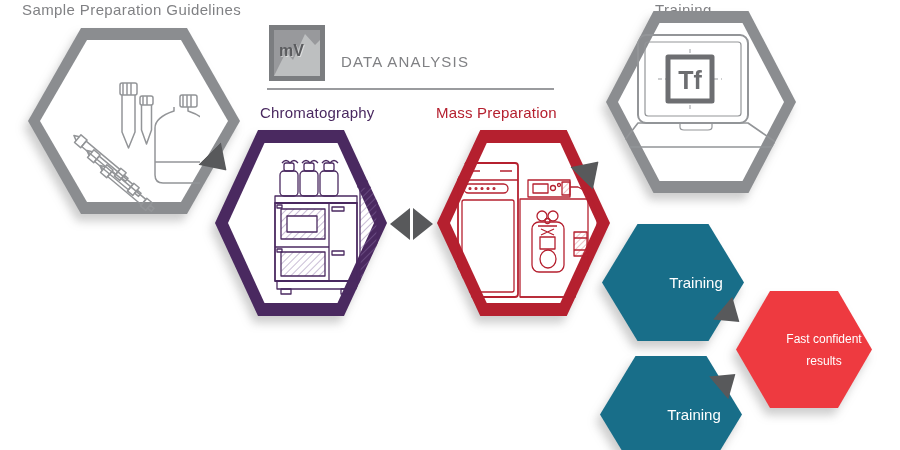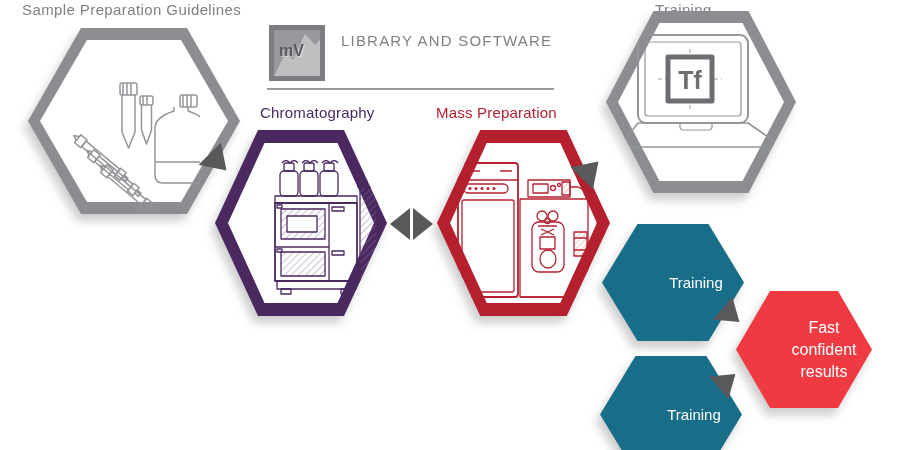--- a/index.html
+++ b/index.html
@@ -14,21 +14,21 @@
   .hex-inner{position:absolute;background:#fff;
        clip-path:polygon(25% 0,75% 0,100% 50%,75% 100%,25% 100%,0 50%);}
   .hex-gray{background:var(--hex_gray);}
   .hex-purple{background:var(--purple);}
   .hex-crimson{background:var(--crimson);}
   .hex-teal{background:var(--teal_fill);}
   .hex-red{background:var(--red_fill);}
   .hex-label{position:absolute;inset:0;display:flex;align-items:center;justify-content:flex-end;
        color:#fff;font-size:15px;text-align:center;}
   .hex-label span{display:block;width:96px;line-height:22px;}
-  .results-label{font-size:16px;}
+  .results-label{font-size:12px;}
 
   
   .tri{position:absolute;background:var(--arrow_gray);
        clip-path:polygon(0 0,100% 50%,0 100%);}
   .tri-left{clip-path:polygon(100% 0,0 50%,100% 100%);}
 
   
   .toplabel{position:absolute;color:var(--text_gray);font-size:15px;letter-spacing:.4px;}
   .libtext{position:absolute;left:341px;top:30px;color:var(--text_gray);font-size:15px;
        letter-spacing:1.2px;line-height:21px;white-space:pre;}
@@ -54,21 +54,21 @@
 
 <div class="toplabel" style="left:22px;top:1px;">Sample Preparation Guidelines</div>
 <div class="toplabel" style="left:655px;top:1px;">Training</div>
 
 <div class="mv">
   <svg viewBox="0 0 46 46">
     <polygon points="0,46 12,22 19,30 31,4 41,15 46,10 46,46" fill="#c3c5c7" opacity="0.85"></polygon>
   </svg>
   <span>mV</span>
 </div>
-<div class="libtext"><span>LIBRARY AND SOFTWARE</span><br></div>
+<div class="libtext"><br><span>DATA ANALYSIS</span></div>
 <div class="divider"></div>
 <div class="stage-label" style="left:260px;color:var(--purple);text-align:right;">Chromatography</div>
 <div class="stage-label" style="left:436px;color:var(--crimson);">Mass Preparation</div>
 
 <div class="hexwrap" style="left:28px;top:28px;width:212px;height:186px;">
   <div class="hex hex-gray">
     <div class="hex-inner" style="inset:12px;"></div>
     <svg class="art art-gray" style="left:42px;top:42px;" width="130" height="150" viewBox="0 0 130 150" fill="none" stroke="currentColor" stroke-width="1.5" stroke-linejoin="round">
 
       <rect x="50" y="13" width="17" height="12" rx="2"></rect>

